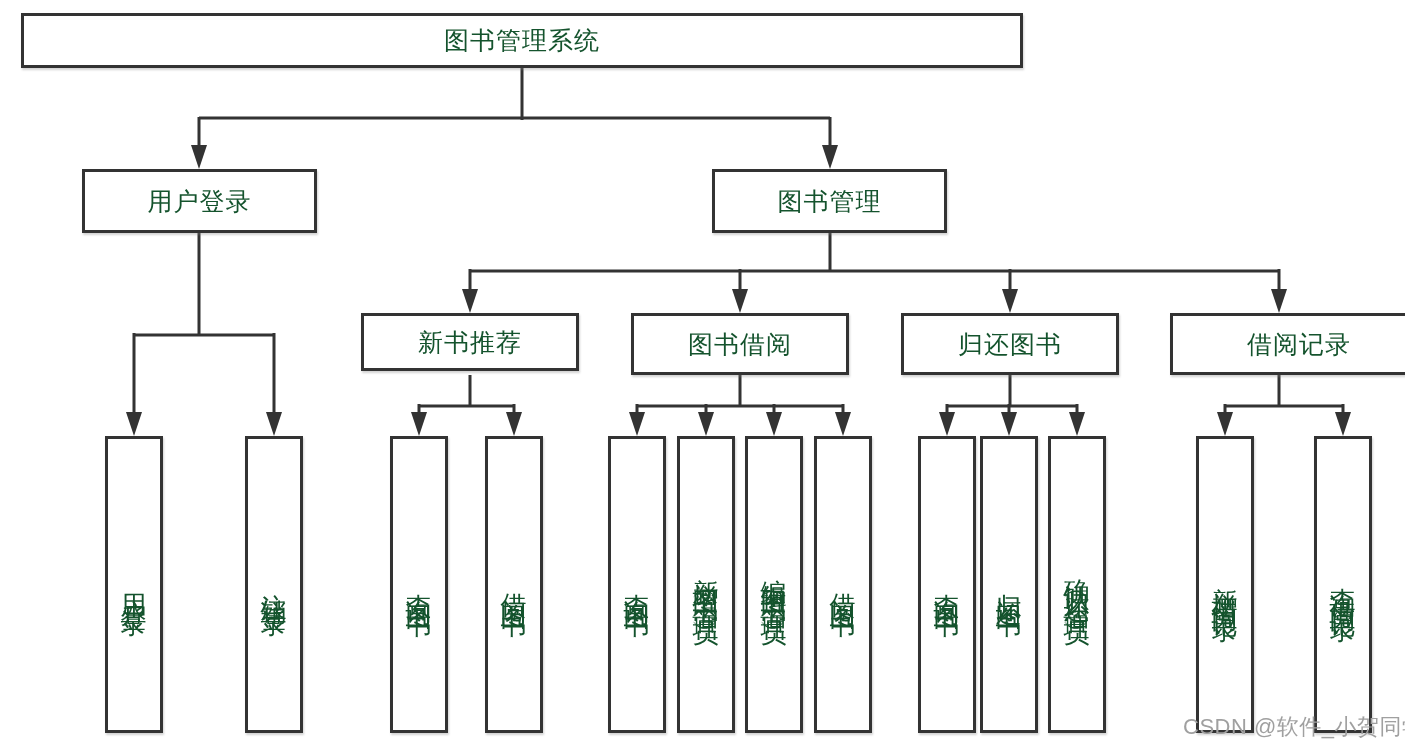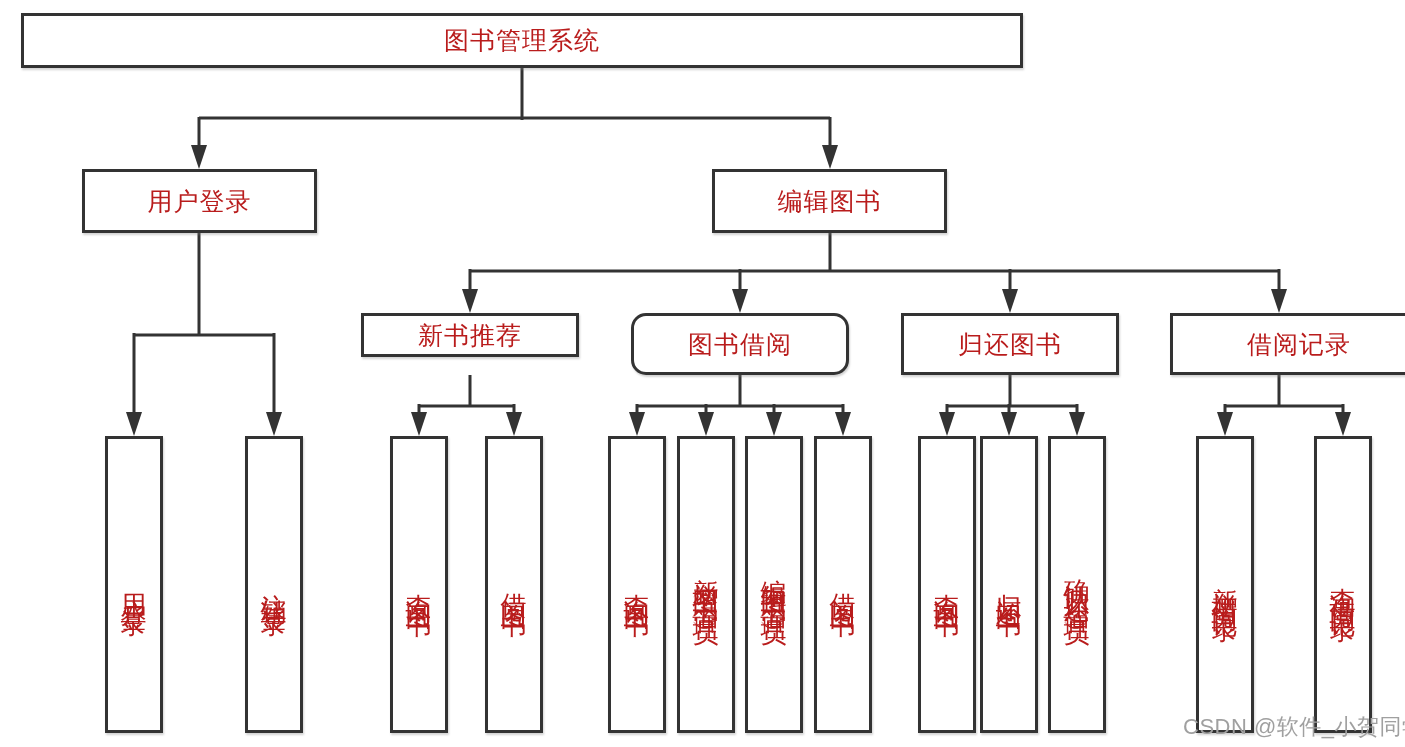--- a/index.html
+++ b/index.html
@@ -15,21 +15,21 @@
   svg.connectors {
     position: absolute;
     left: 0; top: 0;
     width: 1405px; height: 747px;
     z-index: 1;
   }
   .box {
     position: absolute;
     background: #ffffff;
     border: 3px solid #333333;
-    color: #b91c1c;
+    color: #14532d;
     z-index: 2;
     box-shadow: 1px 2px 2px rgba(130,130,130,0.35);
   }
   .box.h {
     display: flex;
     align-items: center;
     justify-content: center;
     font-size: 25px;
     letter-spacing: 1px;
     white-space: nowrap;
@@ -43,22 +43,22 @@
     font-size: 26px;
     letter-spacing: 6px;
     line-height: 1;
   }
   
   .n-root   { left: 21px;   top: 13px;  width: 1002px; height: 55px; }
   
   .n-user   { left: 82px;   top: 169px; width: 235px;  height: 64px; }
   .n-mgmt   { left: 712px;  top: 169px; width: 235px;  height: 64px; }
   
-  .n-newbk  { left: 361px;  top: 313px; width: 218px;  height: 44px; }
-  .n-borrow { left: 631px;  top: 313px; width: 218px;  height: 62px; border-radius: 15px; }
+  .n-newbk  { left: 361px;  top: 313px; width: 218px;  height: 58px; }
+  .n-borrow { left: 631px;  top: 313px; width: 218px;  height: 62px; }
   .n-current{ left: 901px;  top: 313px; width: 218px;  height: 62px; }
   .n-record { left: 1170px; top: 313px; width: 258px;  height: 62px; }
   
   .leaf { top: 436px; width: 58px; height: 297px; }
   .lf1  { left: 105px; }
   .lf2  { left: 245px; }
   .lf3  { left: 390px; }
   .lf4  { left: 485px; }
   .lf5  { left: 608px; }
   .lf6  { left: 677px; }
@@ -117,21 +117,21 @@
     <polygon points="1069,412 1085,412 1077,436" fill="#333333"></polygon>
 
     <path d="M1279 375 V406 M1225 406 H1343 M1225 404 V414 M1343 404 V414" fill="none" stroke="#333333" stroke-width="3"></path>
     <polygon points="1217,412 1233,412 1225,436" fill="#333333"></polygon>
     <polygon points="1335,412 1351,412 1343,436" fill="#333333"></polygon>
   </svg>
 
   <div class="box h n-root">图书管理系统</div>
 
   <div class="box h n-user">用户登录</div>
-  <div class="box h n-mgmt">编辑图书</div>
+  <div class="box h n-mgmt">图书管理</div>
 
   <div class="box h n-newbk">新书推荐</div>
   <div class="box h n-borrow">图书借阅</div>
   <div class="box h n-current">归还图书</div>
   <div class="box h n-record">借阅记录</div>
 
   <div class="box v leaf lf1">用户登录</div>
   <div class="box v leaf lf2">注销登录</div>
 
   <div class="box v leaf lf3">查询图书</div>

